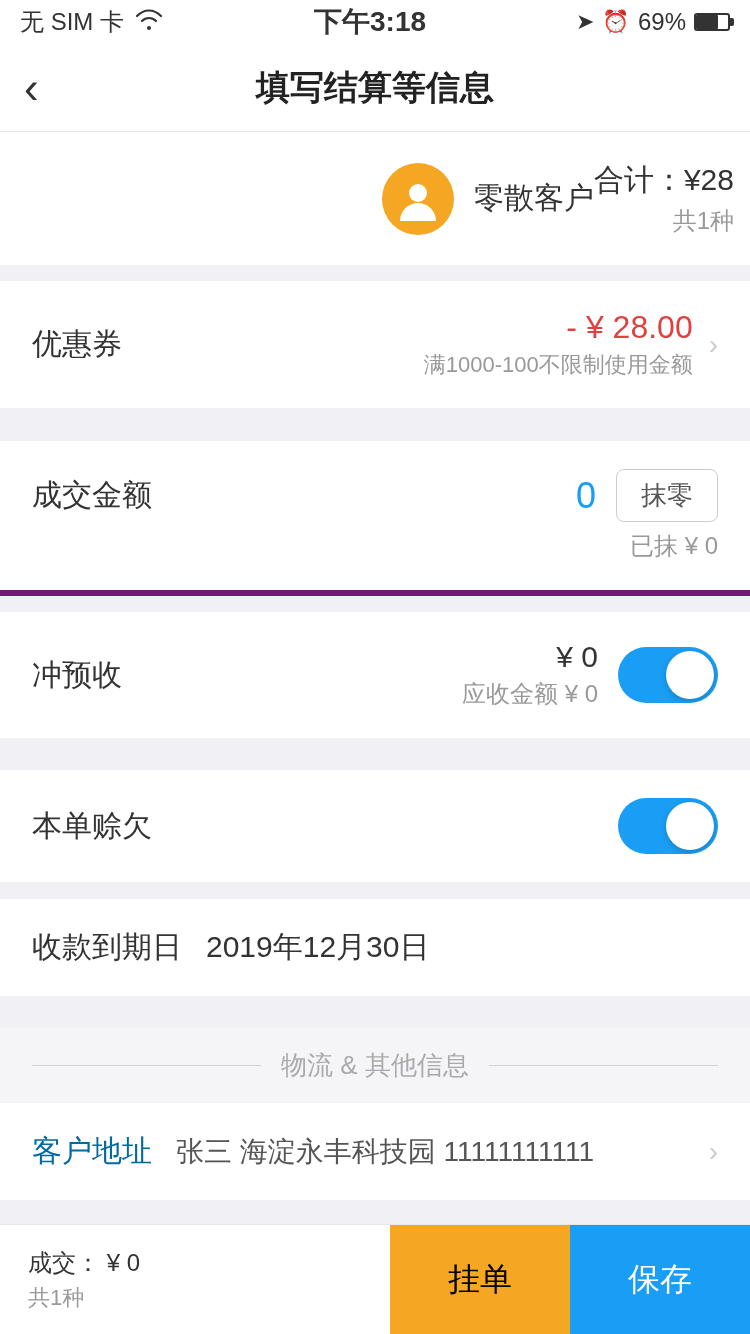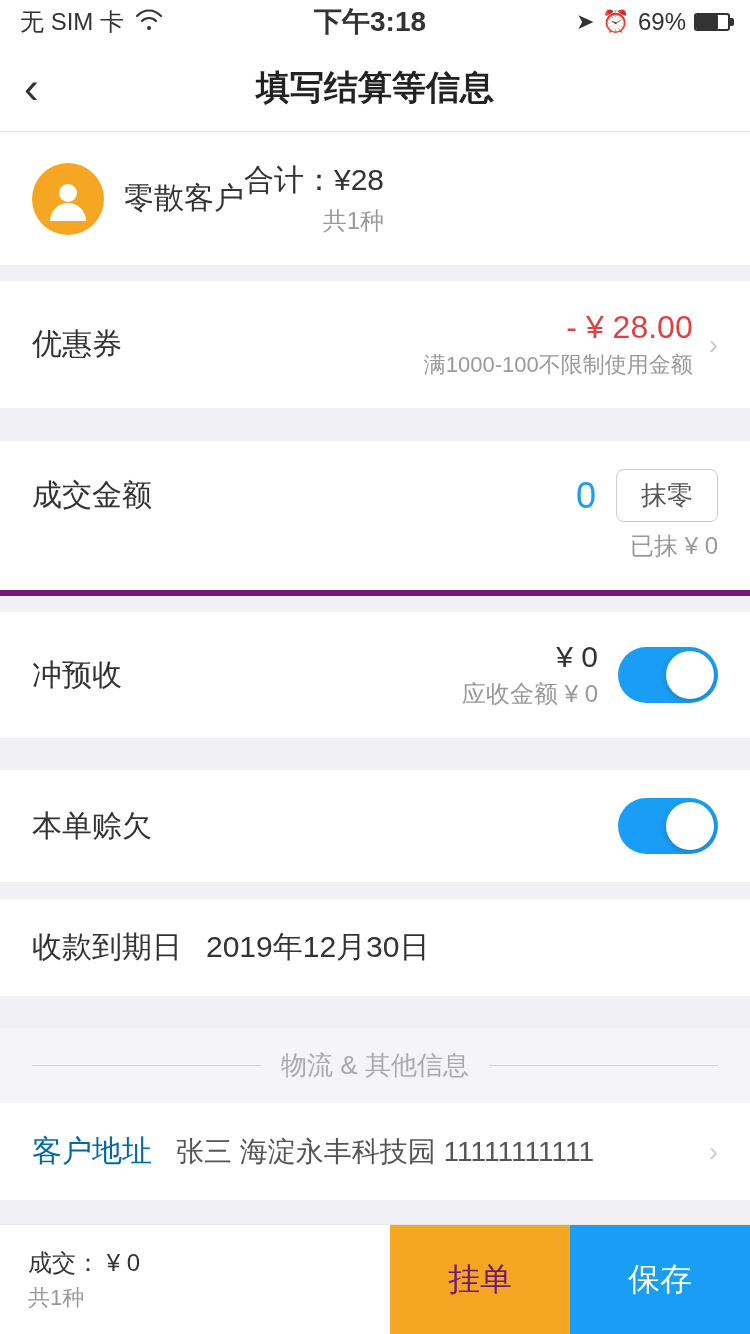--- a/index.html
+++ b/index.html
@@ -59,24 +59,24 @@
 
     
     .card {
       background: #fff;
       margin-bottom: 16px;
     }
 
     
     .customer-row {
       background: #fff;
-      padding: 28px 32px;
-      display: flex;
-      align-items: center;
-      justify-content: flex-start;
+      padding: 28px 16px;
+      display: flex;
+      align-items: center;
+      justify-content: flex-end;
       margin-bottom: 16px;
     }
     .customer-left {
       display: flex;
       align-items: center;
       gap: 20px;
     }
     .customer-avatar {
       width: 72px;
       height: 72px;
@@ -302,21 +302,21 @@
       margin-top: 4px;
     }
     .bottom-btn-hang {
       width: 180px;
       height: 110px;
       background: #f5a623;
       display: flex;
       align-items: center;
       justify-content: center;
       font-size: 32px;
-      color: #701a75;
+      color: #000000;
       cursor: pointer;
       font-weight: 500;
     }
     .bottom-btn-save {
       width: 180px;
       height: 110px;
       background: #1a9ef5;
       display: flex;
       align-items: center;
       justify-content: center;

